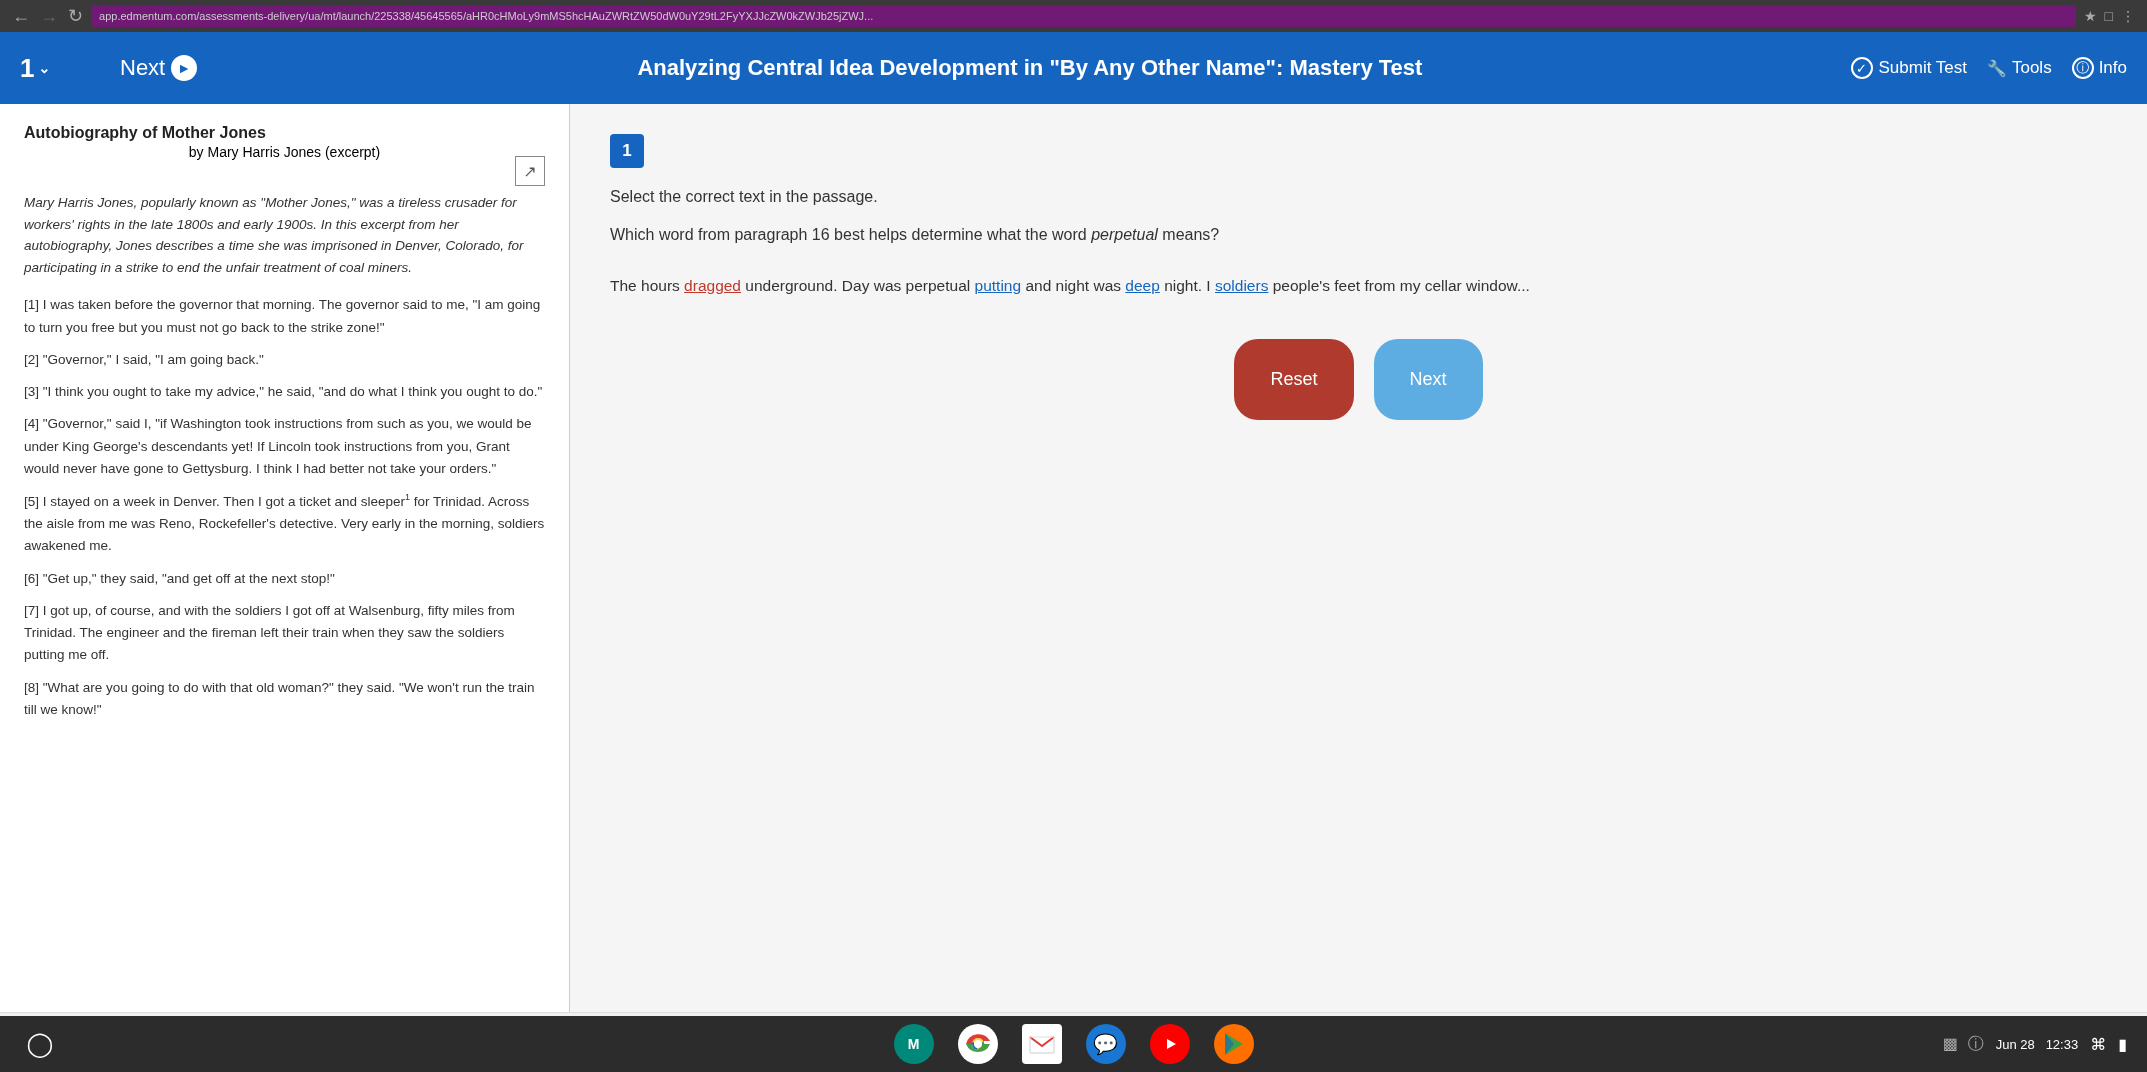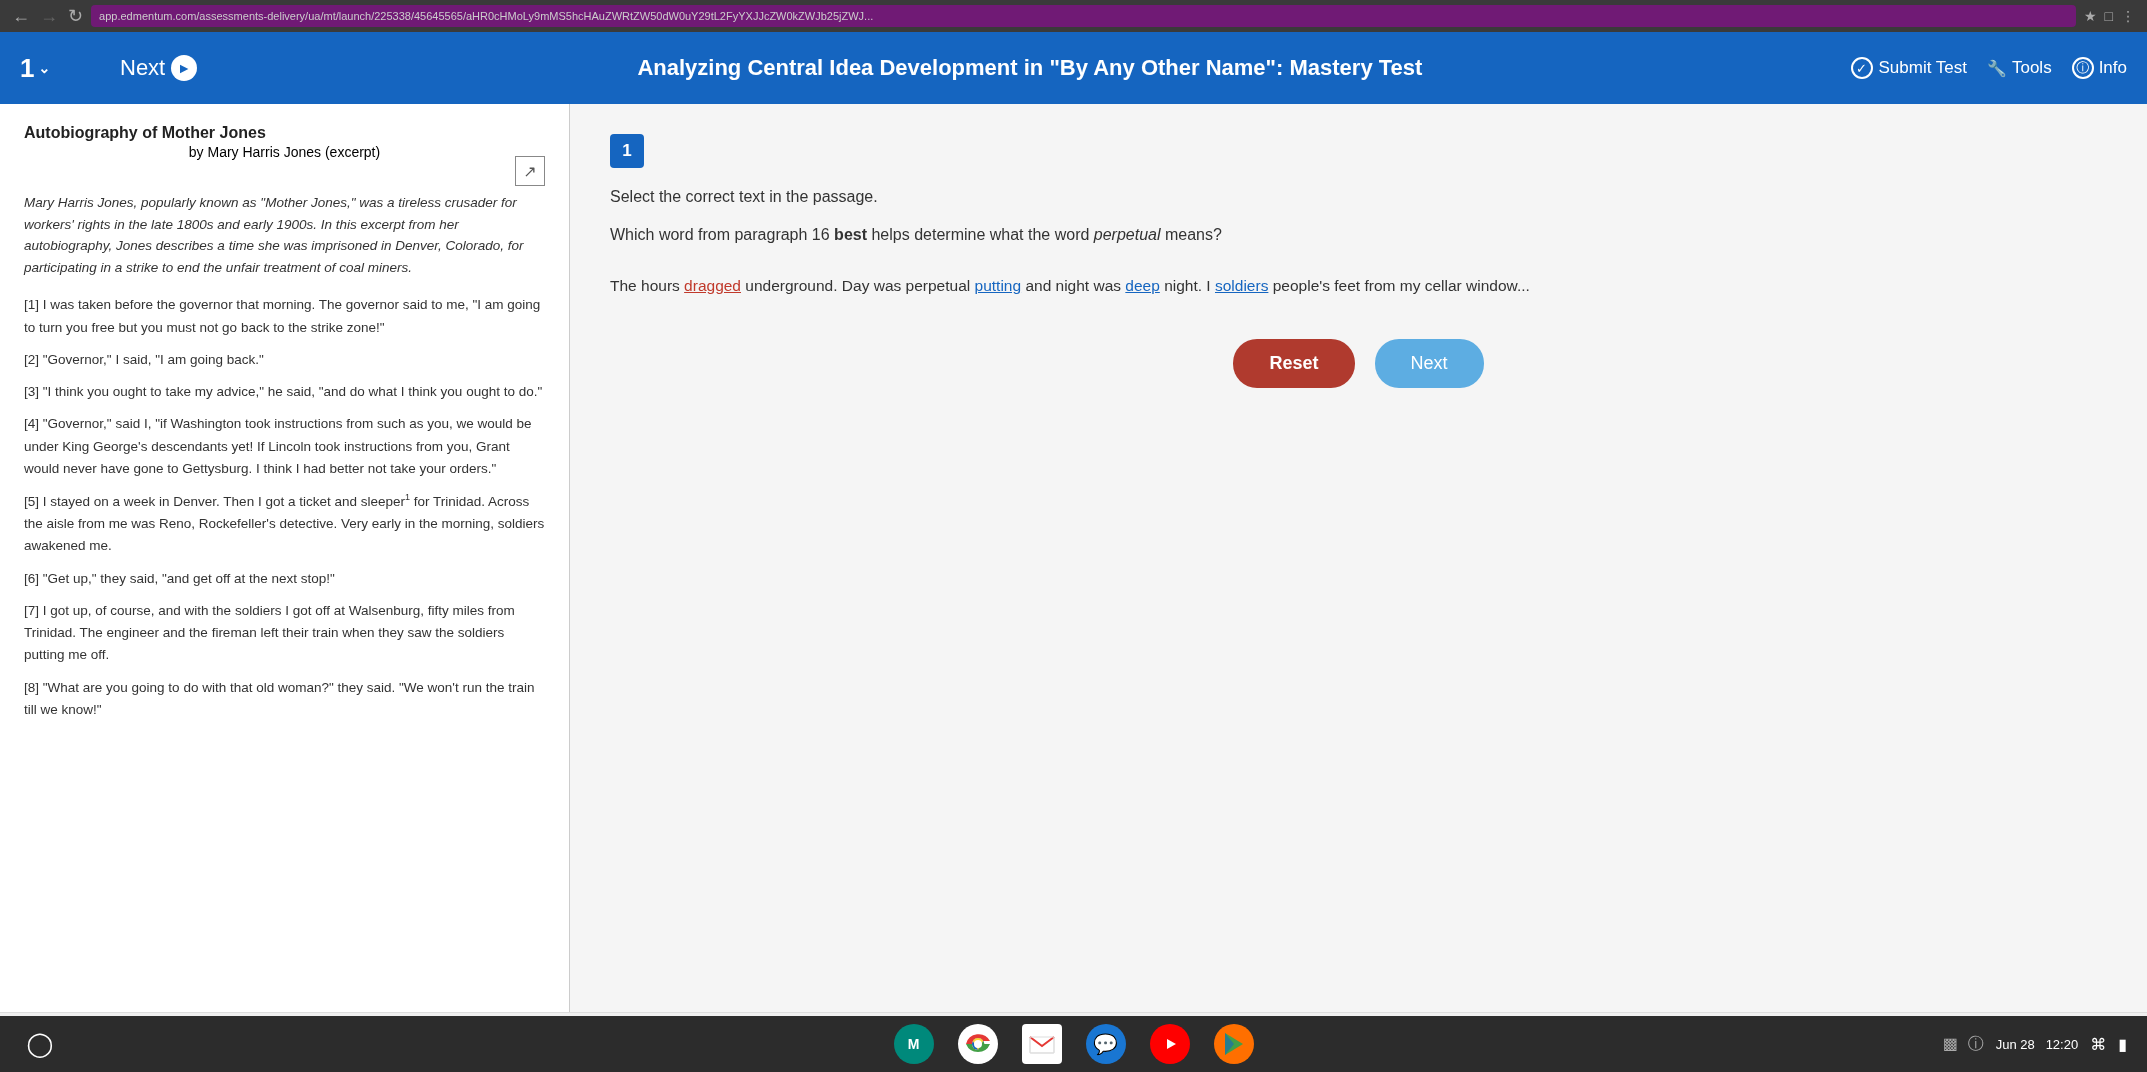--- a/index.html
+++ b/index.html
@@ -222,21 +222,21 @@
       color: #333;
       margin-bottom: 16px;
     }
     .question-text {
       font-size: 16px;
       color: #333;
       margin-bottom: 24px;
       line-height: 1.6;
     }
     .question-text .bold {
-      font-weight: bold;
+      font-weight: normal;
     }
     .question-text .italic {
       font-style: italic;
     }
     .passage-excerpt {
       font-size: 15.5px;
       color: #333;
       line-height: 1.8;
       margin-bottom: 40px;
     }
@@ -254,24 +254,24 @@
       display: flex;
       justify-content: center;
       gap: 20px;
       margin-top: 20px;
     }
     .reset-btn {
       background: #b03a2e;
       color: white;
       border: none;
       border-radius: 24px;
-      padding: 14px 36px;
+      padding: 30px 36px;
       font-size: 18px;
       cursor: pointer;
-      font-weight: 700;
+      font-weight: 400;
     }
     .next-btn-main {
       background: #5dade2;
       color: white;
       border: none;
       border-radius: 24px;
       padding: 14px 36px;
       font-size: 18px;
       cursor: pointer;
       font-weight: 500;
@@ -484,18 +484,18 @@
     </div>
   </div>
   <div class="taskbar-right">
     <span style="display:flex;gap:10px;color:#aaa;font-size:16px;">
       <span>▩</span>
       <span>ⓘ</span>
     </span>
     <span style="color:white;">
       <span>Jun 28</span>
       &nbsp;
-      <span>12:20</span>
+      <span>12:33</span>
     </span>
     <span style="color:white;font-size:16px;">⌘</span>
     <span style="color:white;font-size:16px;">▮</span>
   </div>
 </div>
 
 </body></html>

